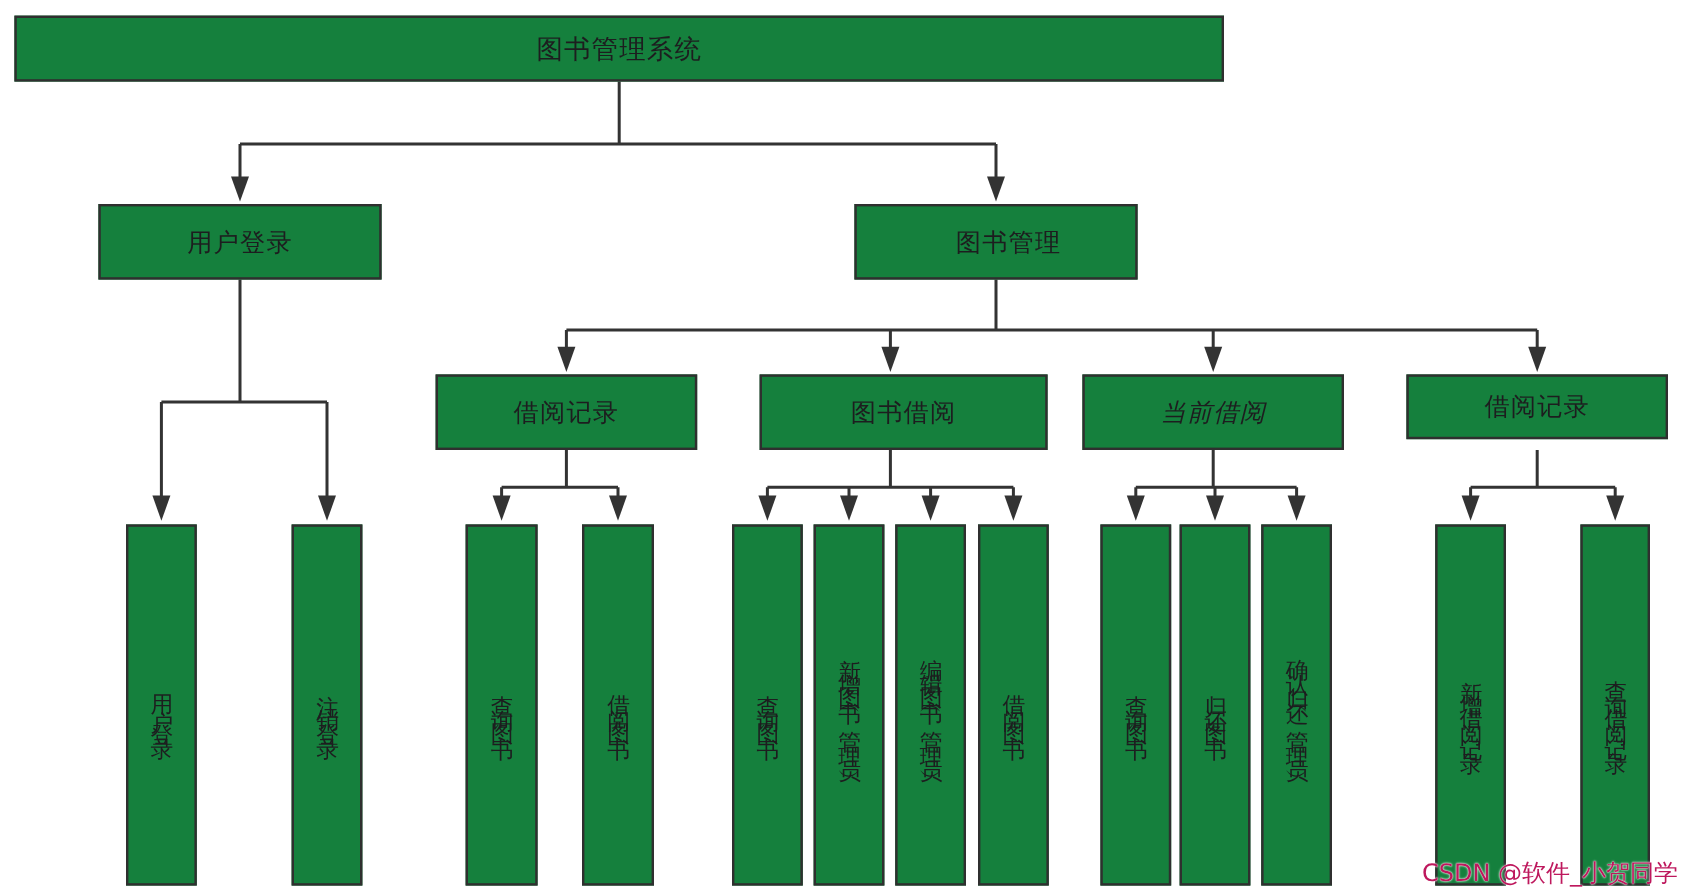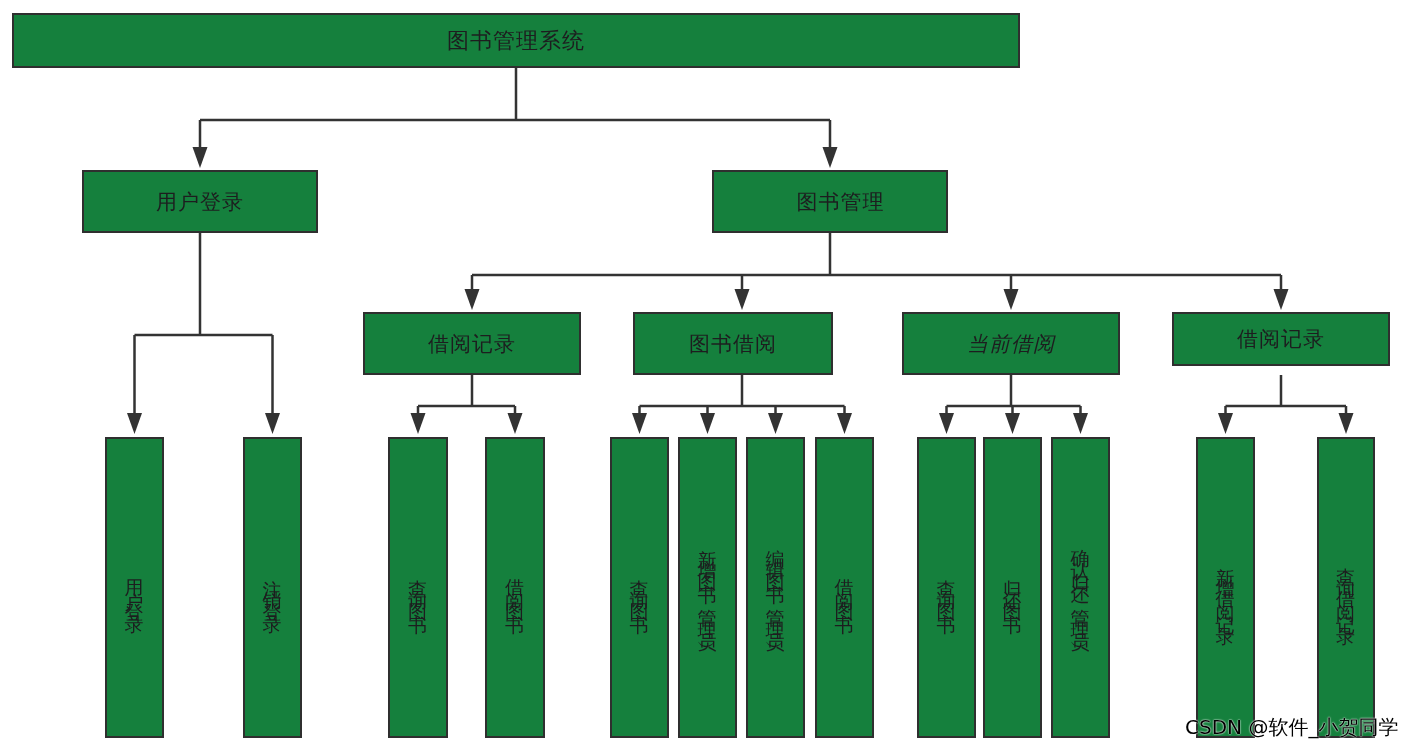--- a/index.html
+++ b/index.html
@@ -43,21 +43,21 @@
     font-size: 19px;
     letter-spacing: 12px;
     line-height: 1;
   }
   .watermark {
     position: absolute;
     left: 1185px;
     top: 714px;
     z-index: 3;
     font-size: 20px;
-    color: #000000;
+    color: #be185d;
     text-shadow: 0 0 2px #ffffff, 0 0 1px #ffffff;
     white-space: nowrap;
   }
 </style>
 </head>
 <body>
 
 <div id="canvas">
 
   <svg id="connectors" width="1405" height="747" viewBox="0 0 1405 747">
@@ -102,21 +102,21 @@
       <path d="M1346,434 L1338.5,413 L1353.5,413 Z"></path>
     </g>
   </svg>
 
   <div class="node hnode root-node" style="left:12px; top:13px; width:1008px; height:55px;">图书管理系统</div>
 
   <div class="node hnode" style="left:82px; top:170px; width:236px; height:63px;">用户登录</div>
   <div class="node hnode" style="left:712px; top:170px; width:236px; height:63px;padding-left:21px;">图书管理</div>
 
   <div class="node hnode" style="left:363px; top:312px; width:218px; height:63px;">借阅记录</div>
-  <div class="node hnode" style="left:633px; top:312px; width:200px; height:63px;">图书借阅</div>
+  <div class="node hnode" style="left:633px; top:312px; width:240px; height:63px;">图书借阅</div>
   <div class="node hnode" style="left:902px; top:312px; width:218px; height:63px;font-style:italic;">当前借阅</div>
   <div class="node hnode" style="left:1172px; top:312px; width:218px; height:54px;">借阅记录</div>
 
   <div class="node vnode" style="left:105px; width:59px;">用户登录</div>
   <div class="node vnode" style="left:243px; width:59px;">注销登录</div>
 
   <div class="node vnode" style="left:388px; width:60px;">查询图书</div>
   <div class="node vnode" style="left:485px; width:60px;">借阅图书</div>
 
   <div class="node vnode" style="left:610px; width:59px;">查询图书</div>

